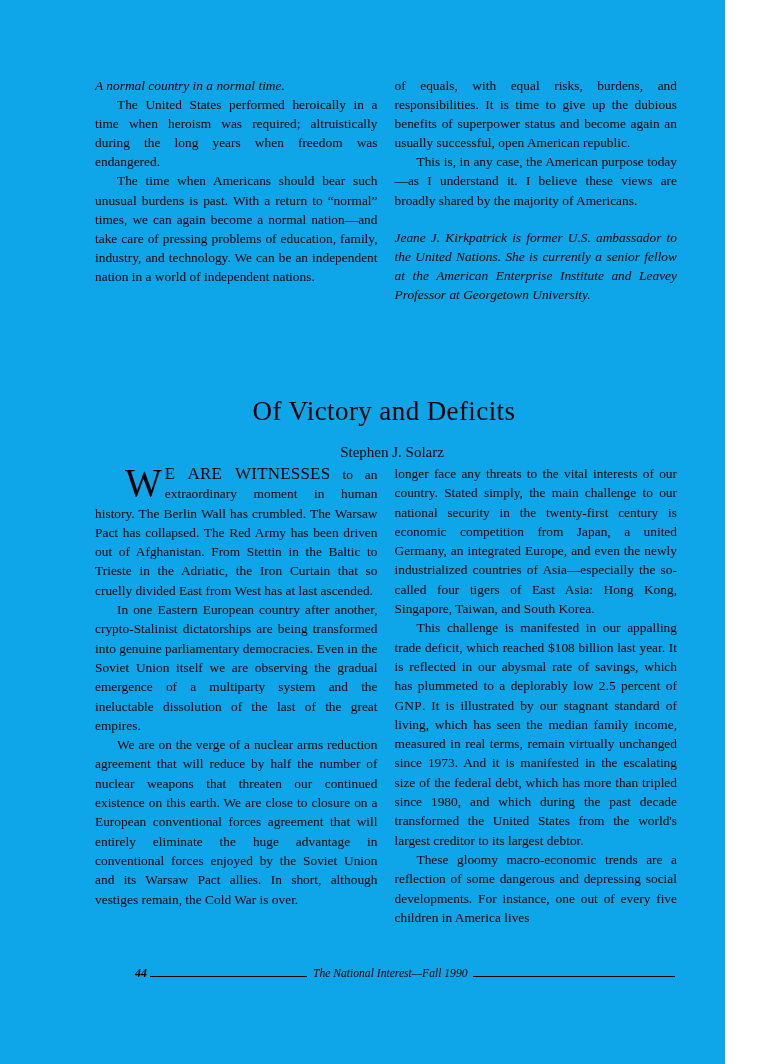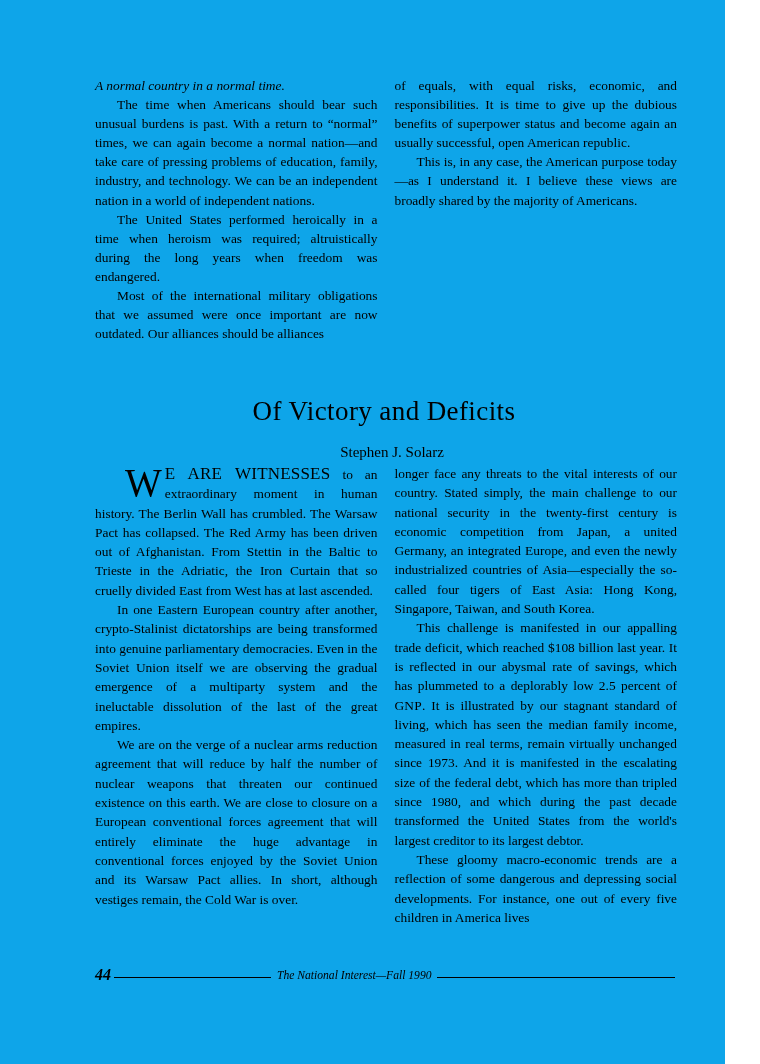--- a/index.html
+++ b/index.html
@@ -114,22 +114,23 @@
     top: 966px;
     width: 582px;
     display: flex;
     align-items: center;
     font-style: italic;
     font-size: 11.5px;
   }
   .footer .folio {
     font-weight: bold;
     font-style: italic;
-    font-size: 16px;
+    font-size: 12px;
     padding-right: 1px;
+    margin-left: 40px;
   }
   .footer .rule {
     flex: 1;
     height: 1px;
     background: #000;
     margin: 5px 2px 0 2px;
   }
   .footer .rule.left { flex: 0 0 157px; }
   .footer .journal {
     white-space: nowrap;
@@ -139,28 +140,28 @@
 </style>
 </head>
 <body>
 
 <div class="page">
 
   <div class="top-block">
 
     <div class="col">
       <p class="italic-lead">A normal country in a normal time.</p>
+      <p>The United States performed heroically in a time when heroism was required; altruistically during the long years when freedom was endangered.</p>
       <p>The time when Americans should bear such unusual burdens is past. With a return to “normal” times, we can again become a normal nation—and take care of pressing problems of education, family, industry, and technology. We can be an independent nation in a world of independent nations.</p>
-      <p>The United States performed heroically in a time when heroism was required; altruistically during the long years when freedom was endangered.</p>
-      <p>Most of the international military obligations that we assumed were once important are now outdated. Our alliances should be alliances</p>
     </div>
 
     <div class="col">
-      <p class="noindent">of equals, with equal risks, economic, and responsibilities. It is time to give up the dubious benefits of superpower status and become again an usually successful, open American republic.</p>
+      <p class="noindent">of equals, with equal risks, burdens, and responsibilities. It is time to give up the dubious benefits of superpower status and become again an usually successful, open American republic.</p>
       <p>This is, in any case, the American purpose today—as I understand it. I believe these views are broadly shared by the majority of Americans.</p>
+      <p class="bio">Jeane J. Kirkpatrick is former U.S. ambassador to the United Nations. She is currently a senior fellow at the American Enterprise Institute and Leavey Professor at Georgetown University.</p>
     </div>
 
   </div>
 
   <h1 class="article-title">Of Victory and Deficits</h1>
   <div class="article-byline">Stephen J. Solarz</div>
 
   <div class="body-block">
 
     <div class="col">

